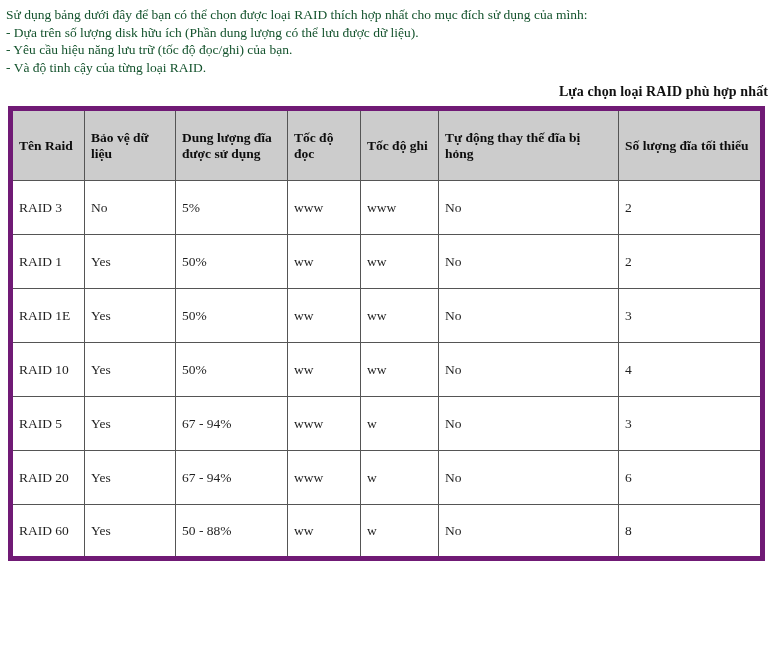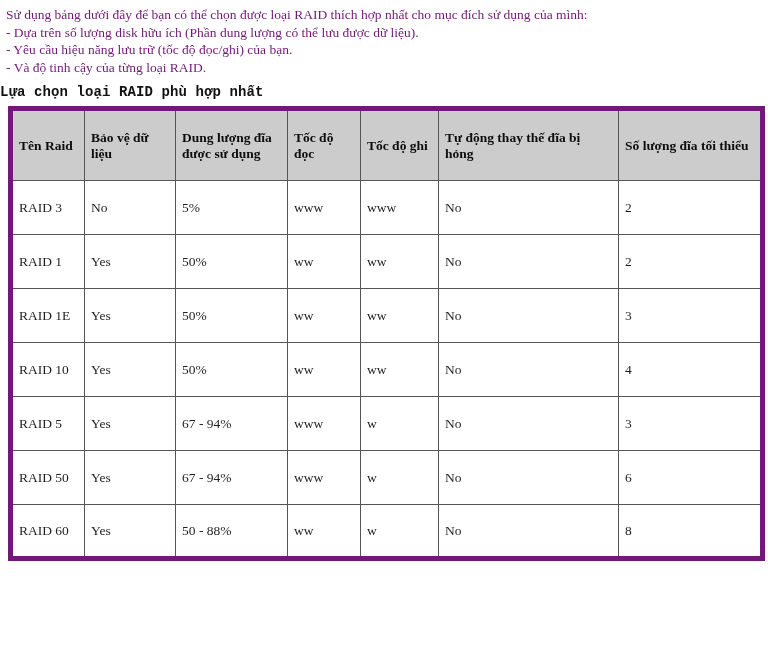--- a/index.html
+++ b/index.html
@@ -19,30 +19,30 @@
     height: 668px;
     position: relative;
     box-sizing: border-box;
   }
 
   
   .intro {
     padding: 6px 6px 0 6px;
     font-size: 13.5px;
     line-height: 17.5px;
-    color: #701a75;
+    color: #14532d;
   }
   .intro-line {
     white-space: nowrap;
   }
 
   
   .table-title {
-    text-align: left;
-    font-family: Liberation Mono, monospace;
+    text-align: right;
+    font-family: Liberation Serif, serif;
     font-weight: bold;
     font-size: 14px;
     color: #111111;
     margin-top: 8px;
     margin-bottom: 6px;
     letter-spacing: 0.1px;
   }
 
   
   .table-wrap {
@@ -164,21 +164,21 @@
         <tr>
           <td>RAID 5</td>
           <td>Yes</td>
           <td>67 - 94%</td>
           <td>www</td>
           <td>w</td>
           <td>No</td>
           <td>3</td>
         </tr>
         <tr>
-          <td>RAID 50</td>
+          <td>RAID 20</td>
           <td>Yes</td>
           <td>67 - 94%</td>
           <td>www</td>
           <td>w</td>
           <td>No</td>
           <td>6</td>
         </tr>
         <tr>
           <td>RAID 60</td>
           <td>Yes</td>

